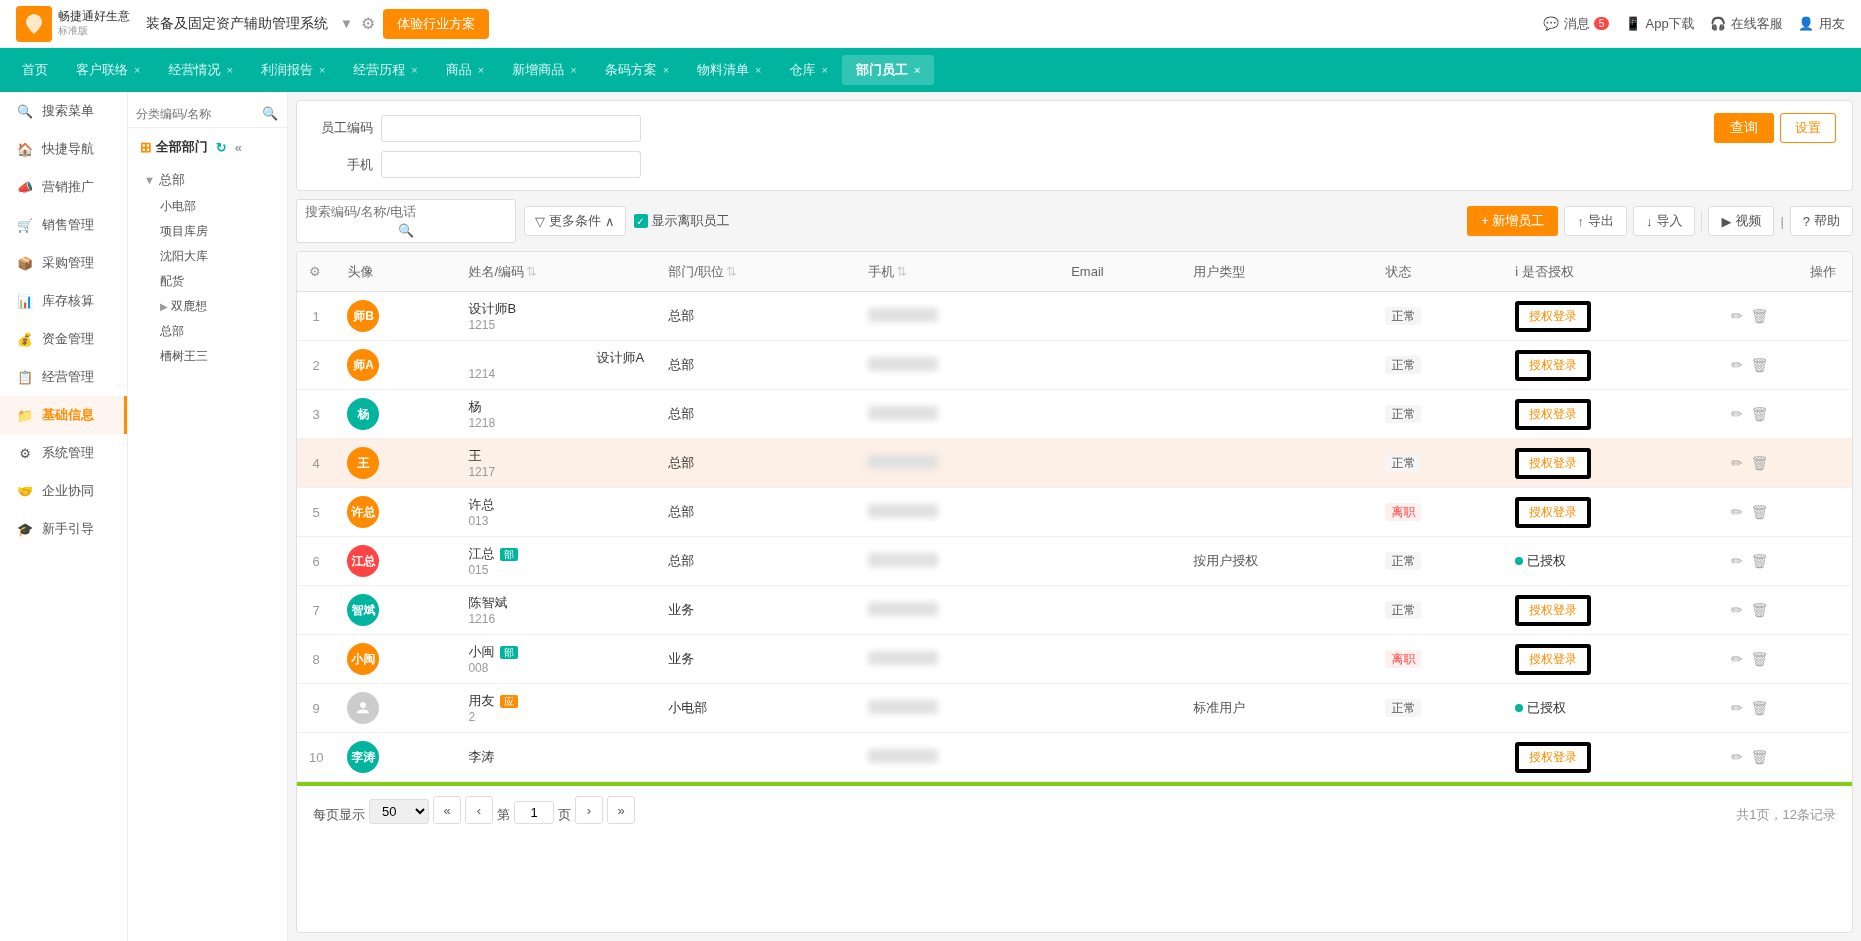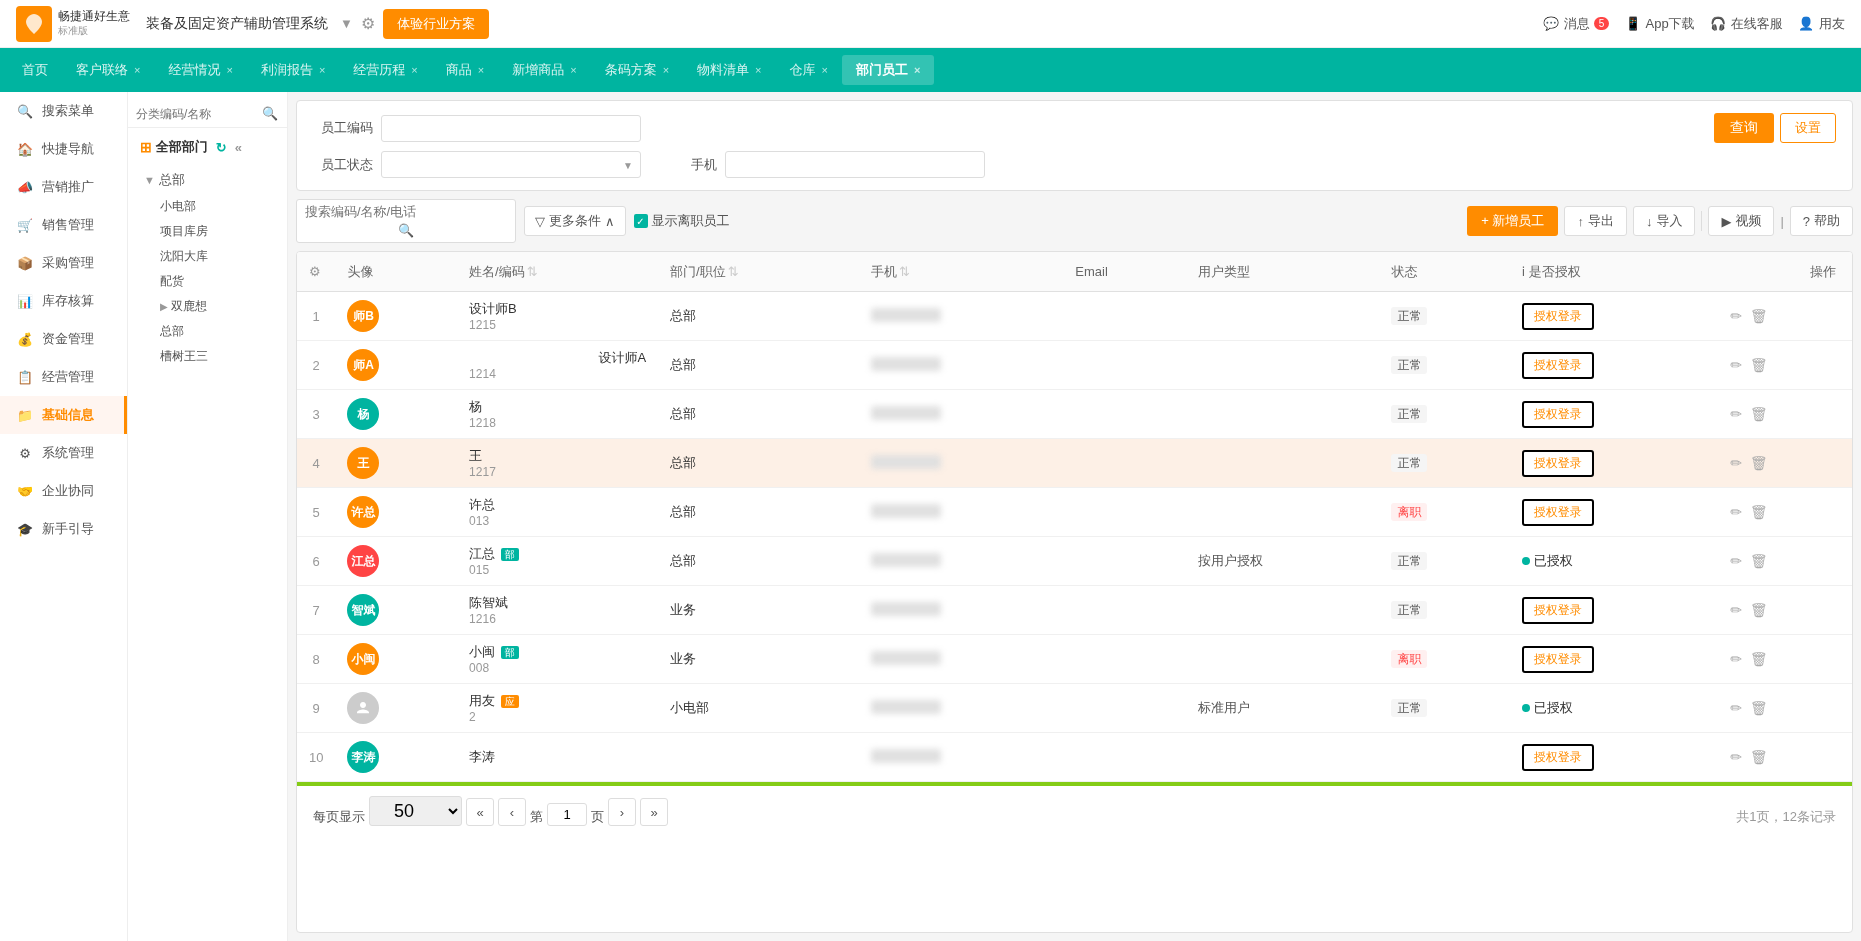--- a/index.html
+++ b/index.html
@@ -85,31 +85,31 @@
     .table-wrap { background: #fff; border: 1px solid #e0e0e0; border-radius: 4px; flex: 1; overflow: auto; }
     table { width: 100%; border-collapse: collapse; }
     thead { background: #fafafa; }
     th { padding: 10px 12px; text-align: left; color: #666; font-weight: normal; font-size: 13px; border-bottom: 1px solid #e0e0e0; white-space: nowrap; }
     td { padding: 8px 12px; border-bottom: 1px solid #f0f0f0; vertical-align: middle; font-size: 13px; color: #333; }
     tr.highlighted td { background: #fdf0e6; }
     .th-sort { display: flex; align-items: center; gap: 2px; cursor: pointer; }
 
     
     .avatar { width: 32px; height: 32px; border-radius: 50%; display: flex; align-items: center; justify-content: center; color: #fff; font-size: 12px; font-weight: bold; flex-shrink: 0; }
-    .btn-auth { background: #fff; color: #ff8c00; border: 2px solid #000000; border-radius: 3px; padding: 3px 10px; cursor: pointer; font-size: 12px; white-space: nowrap; }
+    .btn-auth { background: #fff; color: #ff8c00; border: 4px solid #000000; border-radius: 3px; padding: 3px 10px; cursor: pointer; font-size: 12px; white-space: nowrap; }
     .authorized { color: #333; font-size: 13px; display: flex; align-items: center; gap: 4px; }
     .dot-green { width: 8px; height: 8px; background: #00b4a0; border-radius: 50%; display: inline-block; }
 
     
     .op-icons { display: flex; gap: 8px; align-items: center; }
     .op-icon { color: #aaa; cursor: pointer; font-size: 14px; }
 
     
     .pagination { display: flex; align-items: flex-end; padding: 10px 16px; border-top: 4px solid #84cc16; background: #fff; gap: 4px; font-size: 13px; color: #555; }
-    .page-size-select { border: 1px solid #ddd; border-radius: 3px; padding: 3px 20px; font-size: 18px; }
+    .page-size-select { border: 1px solid #ddd; border-radius: 3px; padding: 3px 8px; font-size: 13px; }
     .page-btn { width: 28px; height: 28px; display: flex; align-items: center; justify-content: center; border: 1px solid #ddd; border-radius: 3px; cursor: pointer; background: #fff; color: #555; }
     .page-input { width: 40px; border: 1px solid #ddd; border-radius: 3px; padding: 3px 6px; text-align: center; font-size: 13px; }
     .total-info { margin-left: auto; color: #999; }
     .blurred { filter: blur(3px); color: transparent; background: #e0e0e0; border-radius: 2px; display: inline-block; width: 70px; height: 14px; }
   </style>
 </head>
 <body>
 
 <div class="top-bar">
   <div class="top-bar-left">
@@ -256,26 +256,20 @@
           <div class="filter-item">
             <span class="filter-label">员工编码</span>
             <input class="filter-input" type="text" style="">
           </div>
           <div class="filter-actions">
             <button class="btn-query">查询</button>
             <button class="btn-set">设置</button>
           </div>
         </div>
         <div class="filter-row">
-          <div class="filter-item">
-            <span class="filter-label">员工状态</span>
-            <div class="filter-select-wrap">
-              <select class="filter-select" style="width:260px;"></select>
-            </div>
-          </div>
           <div class="filter-item">
             <span class="filter-label">手机</span>
             <input class="filter-input" type="text" style="">
           </div>
         </div>
       </div>
 
       <div class="toolbar">
         <div class="search-input-wrap">
           <input type="text" placeholder="搜索编码/名称/电话" style="">

